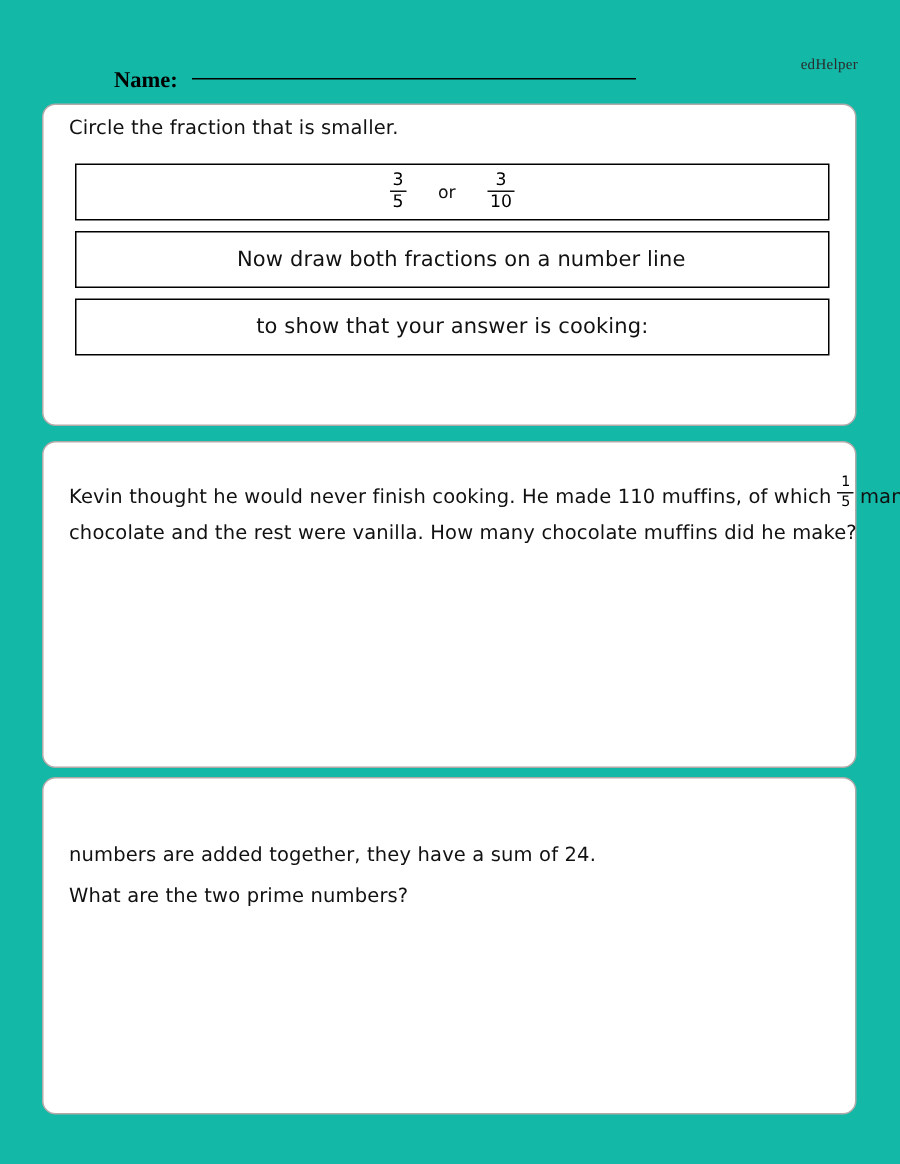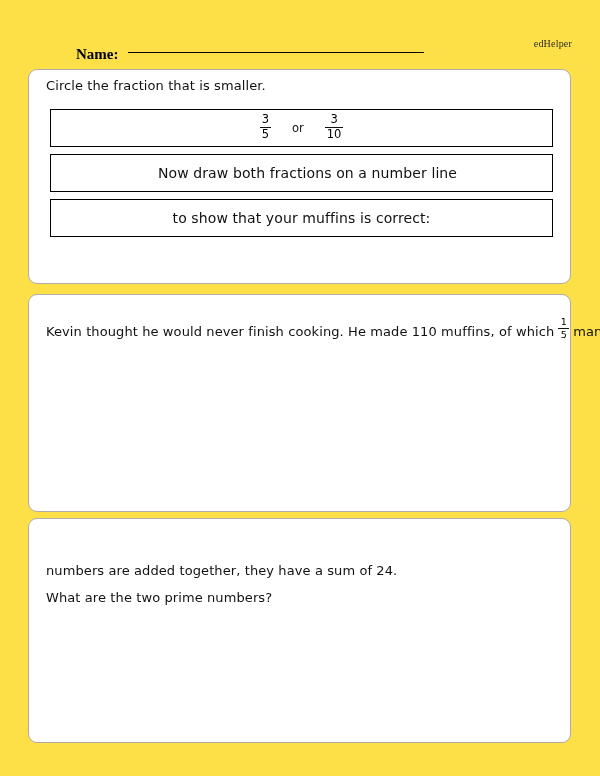--- a/index.html
+++ b/index.html
@@ -15,21 +15,21 @@
     color: #000000;
     overflow: hidden;
   }
 
   
   .page {
     position: absolute;
     left: 0; top: 0;
     width: 600px;
     height: 776px;
-    background: #fde047;
+    background: #14b8a6;
   }
 
   
   .brand {
     position: absolute;
     right: 28px;
     top: 38px;
     font-family: "Liberation Serif", serif;
     font-size: 10px;
     color: #2b2b2b;
@@ -202,37 +202,40 @@
           <span class="den">10</span>
         </span>
       </div>
     </div>
 
     <div class="ibox" id="ibox-line1">
       <span class="ibox-text">Now draw both fractions on a number line</span>
     </div>
 
     <div class="ibox" id="ibox-line2">
-      <span class="ibox-text">to show that your muffins is correct:</span>
+      <span class="ibox-text">to show that your answer is cooking:</span>
     </div>
 
   </div>
 
   <div class="pbox" id="pbox-2">
 
     <div class="pline" id="p2-line-1">
       <span class="wtext">Kevin thought he would never finish cooking.  He made 110 muffins, of which</span>
       <span class="frac frac-sm" style="margin:0 4px;">
         <span class="num">1</span>
         <span class="bar"></span>
         <span class="den">5</span>
       </span>
       <span class="wtext">many</span>
     </div>
 
+    <div class="pline" id="p2-line-2">
+      <span class="wtext">chocolate and the rest were vanilla.  How many chocolate muffins did he make?</span>
+    </div>
 
   </div>
 
   <div class="pbox" id="pbox-3">
 
 
     <div class="pline" id="p3-line-2">
       <span class="wtext">numbers are added together, they have a sum of 24.</span>
     </div>
 

